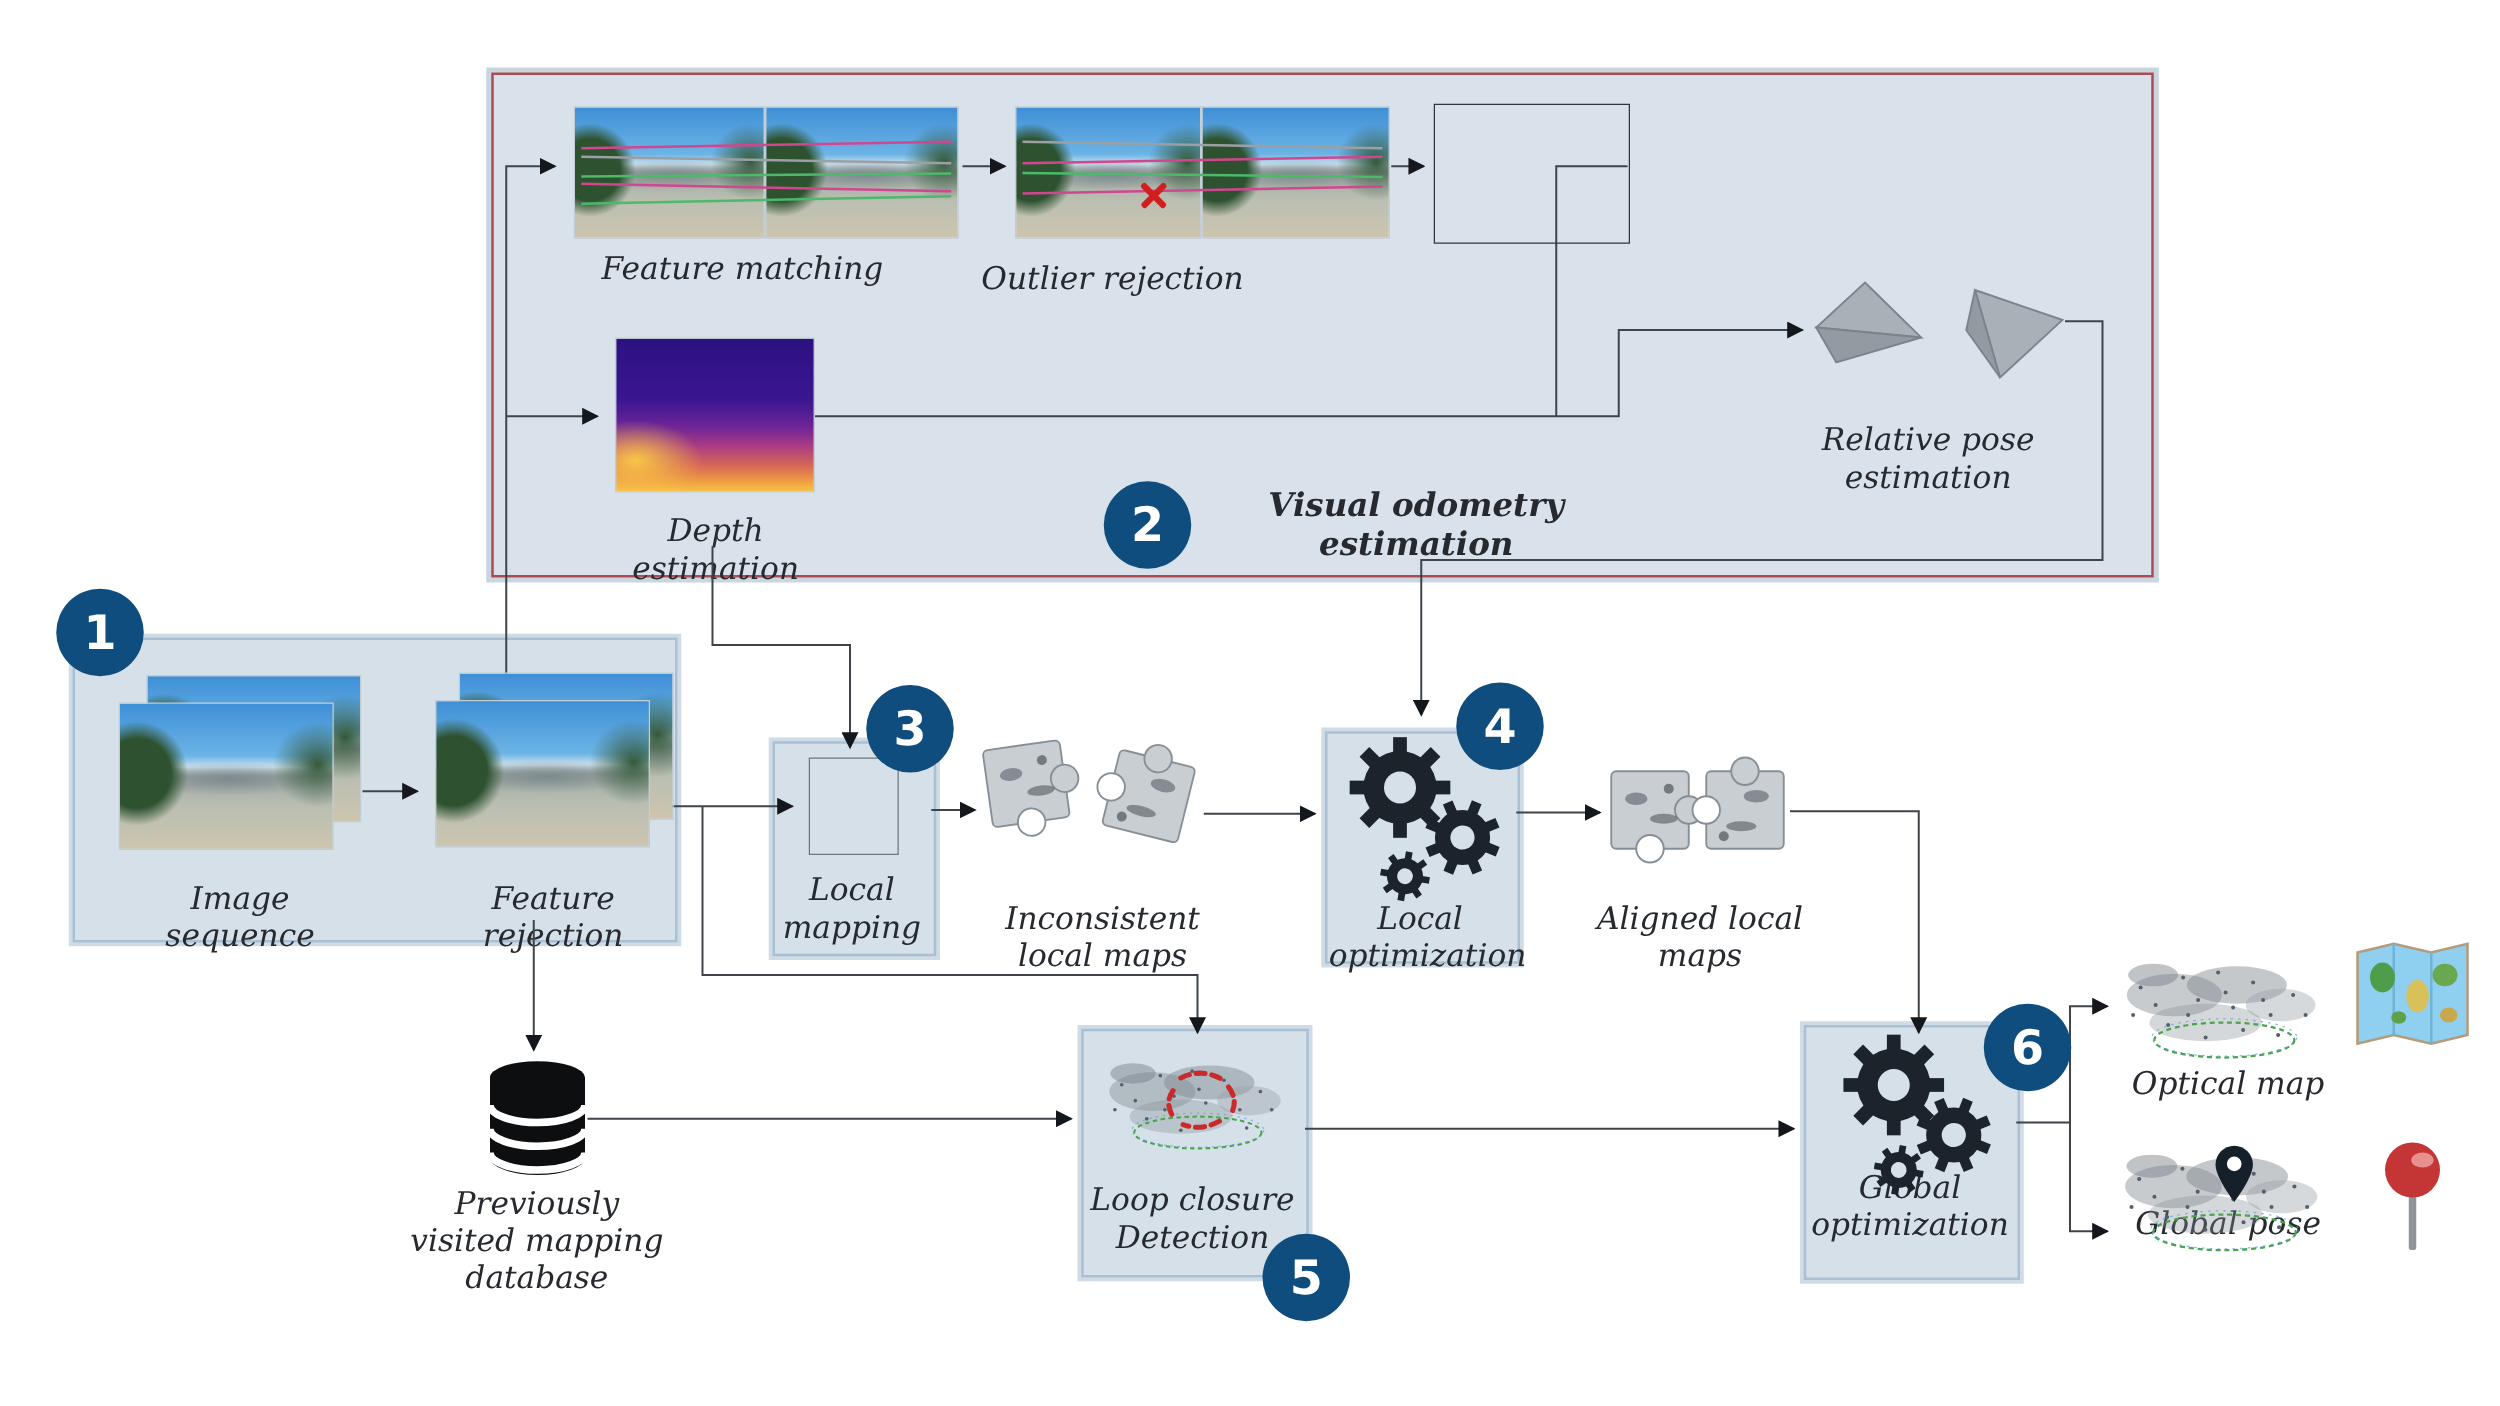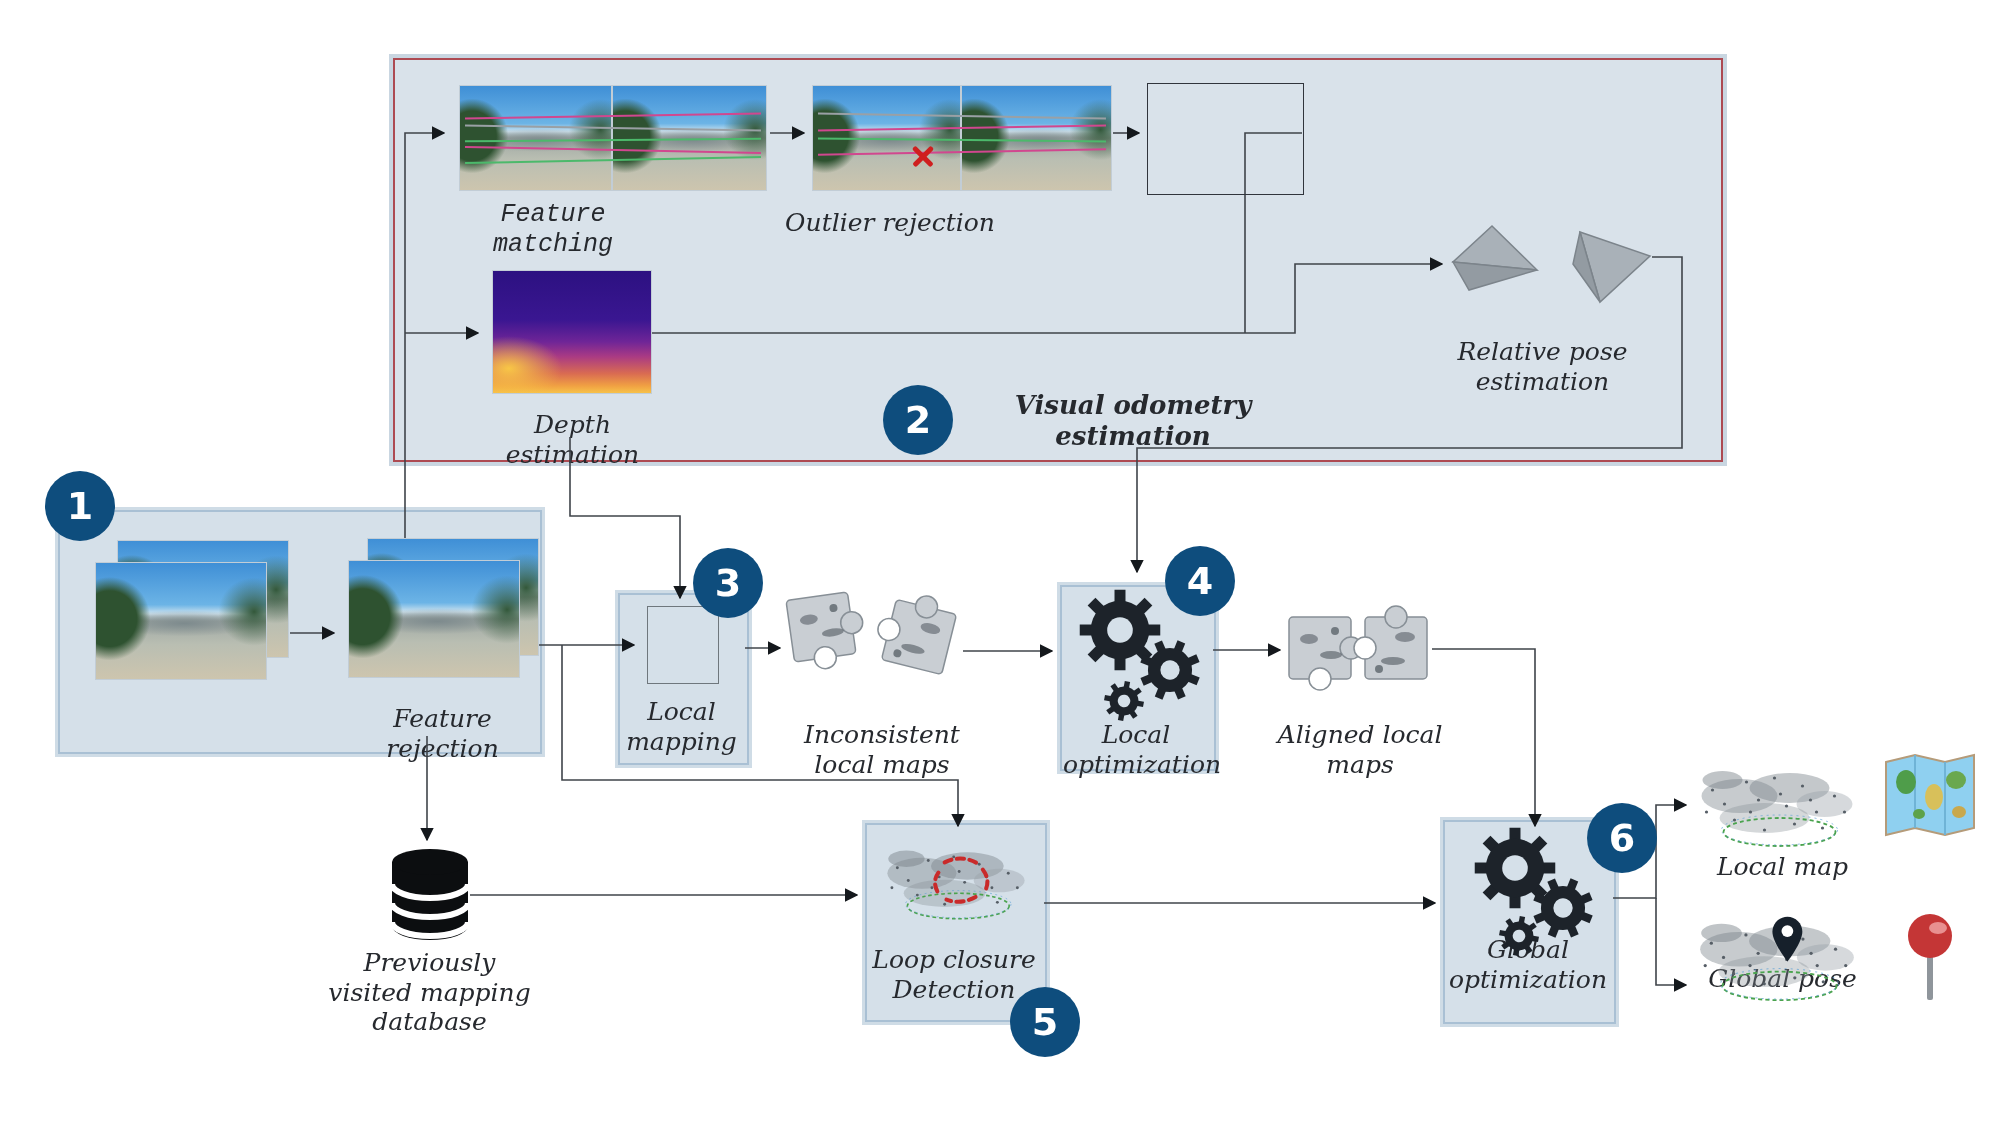--- a/index.html
+++ b/index.html
@@ -158,21 +158,21 @@
     <div class="street" style="left:0;top:0;width:151px;height:104px;"></div>
     <div class="street" style="left:153px;top:0;width:153px;height:104px;"></div>
     <div class="abs" style="left:6px;top:30px;width:296px;height:50px;">
       <div class="mline" style="top:0;background:#d1478f;transform:rotate(-1deg);"></div>
       <div class="mline" style="top:12px;background:#9aa0a5;transform:rotate(1deg);"></div>
       <div class="mline" style="top:24px;background:#4cb96b;transform:rotate(-0.5deg);"></div>
       <div class="mline" style="top:34px;background:#d1478f;transform:rotate(1.2deg);"></div>
       <div class="mline" style="top:44px;background:#4cb96b;transform:rotate(-1.2deg);"></div>
     </div>
   </div>
-  <div class="lbl" style="left:433px;top:200px;width:240px;font-family:Liberation Mono, monospace;">Feature matching</div>
+  <div class="lbl" style="left:474px;top:200px;width:240px;">Feature matching</div>
 
   <div class="abs" style="left:812px;top:85px;width:300px;height:106px;z-index:10;">
     <div class="street" style="left:0;top:0;width:147px;height:104px;"></div>
     <div class="street" style="left:149px;top:0;width:149px;height:104px;"></div>
     <div class="abs" style="left:6px;top:30px;width:288px;height:50px;">
       <div class="mline" style="top:0;background:#9aa0a5;transform:rotate(1deg);"></div>
       <div class="mline" style="top:12px;background:#d1478f;transform:rotate(-1deg);"></div>
       <div class="mline" style="top:24px;background:#4cb96b;transform:rotate(0.6deg);"></div>
       <div class="mline" style="top:36px;background:#d1478f;transform:rotate(-1.1deg);"></div>
     </div>
@@ -195,20 +195,21 @@
     <polygon points="8,44 92,52 24,72" fill="#939ba2" stroke="#7c848b" stroke-width="1.5"></polygon>
     <polygon points="135,14 205,38 155,84" fill="#a9b1b8" stroke="#7c848b" stroke-width="1.5"></polygon>
     <polygon points="135,14 155,84 128,46" fill="#939ba2" stroke="#7c848b" stroke-width="1.5"></polygon>
   </svg>
   <div class="lbl" style="left:1450px;top:315px;width:185px;margin-top:22px;">Relative pose estimation</div>
 
   <div class="abs" style="left:95px;top:540px;width:200px;height:148px;z-index:10;">
     <div class="street" style="left:22px;top:0;width:170px;height:116px;"></div>
     <div class="street" style="left:0;top:22px;width:170px;height:116px;"></div>
   </div>
+  <div class="lbl" style="left:92px;top:704px;width:200px;">Image sequence</div>
 
   <div class="abs" style="left:345px;top:538px;width:200px;height:150px;z-index:10;">
     <div class="street" style="left:22px;top:0;width:170px;height:116px;">
         <div class="fx"></div>
       </div>
     <div class="street" style="left:3px;top:22px;width:170px;height:116px;">
         <div class="fx"></div>
       </div>
   </div>
   <div class="lbl" style="left:335px;top:704px;width:215px;">Feature rejection</div>
@@ -258,21 +259,21 @@
   <svg class="abs" style="left:1443px;top:820px;z-index:10;" width="169" height="200">
     <use href="#gear" transform="translate(72,48) scale(1.22)"></use>
     <use href="#gear" transform="translate(120,88) scale(0.92) rotate(22)"></use>
     <use href="#gear" transform="translate(76,116) scale(0.6) rotate(10)"></use>
   </svg>
   <div class="lbl" style="left:1447px;top:935px;width:162px;">Global optimization</div>
 
   <svg class="abs" style="left:1693px;top:760px;z-index:10;" width="168" height="100" viewBox="0 0 165 100">
     <use href="#pcloud"></use>
   </svg>
-  <div class="lbl" style="left:1700px;top:852px;width:165px;">Local map</div>
+  <div class="lbl" style="left:1700px;top:852px;width:165px;">Optical map</div>
 
   <svg class="abs" style="left:1884px;top:752px;z-index:10;" width="92" height="86">
     <path d="M2 10 L31 3 L61 10 L90 3 L90 76 L61 83 L31 76 L2 83 Z" fill="#8fd0f0" stroke="#b59b79" stroke-width="2"></path>
     <path d="M31 3 V76" stroke="#6fb3d6" stroke-width="2"></path>
     <path d="M61 10 V83" stroke="#6fb3d6" stroke-width="2"></path>
     <ellipse cx="22" cy="30" rx="10" ry="12" fill="#4f9d4a"></ellipse>
     <ellipse cx="50" cy="45" rx="9" ry="13" fill="#d8c05a"></ellipse>
     <ellipse cx="72" cy="28" rx="10" ry="9" fill="#6aa84f"></ellipse>
     <ellipse cx="75" cy="60" rx="7" ry="6" fill="#c9a84c"></ellipse>
     <ellipse cx="35" cy="62" rx="6" ry="5" fill="#5da24a"></ellipse>

